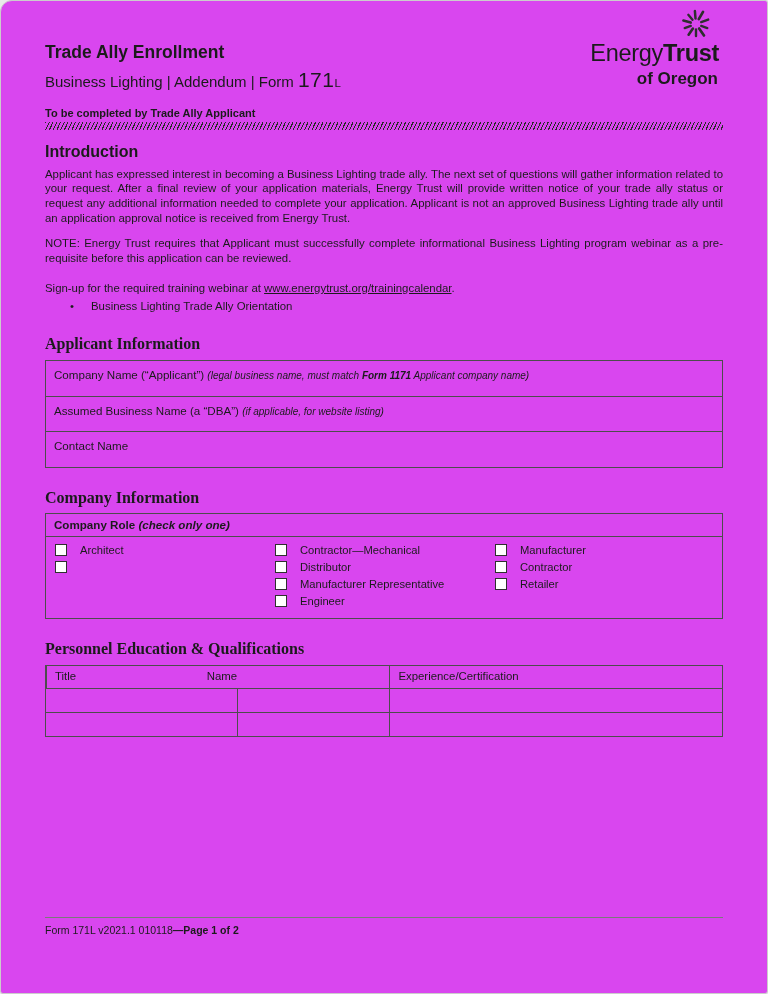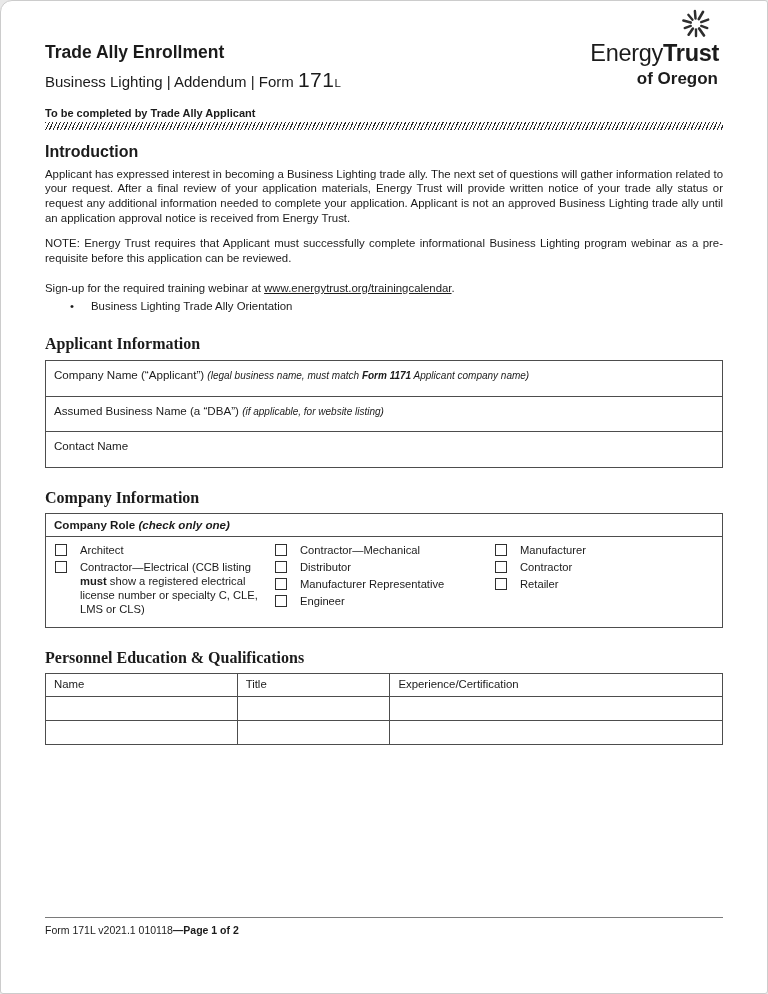--- a/index.html
+++ b/index.html
@@ -1,19 +1,19 @@
 <!DOCTYPE html>
 <html><head>
 <meta charset="utf-8">
 <style>
   html,body{margin:0;padding:0;background:#e9e9e9;}
   body{font-family:"Liberation Sans", sans-serif;color:#1b1b1b;}
   .page{
     position:relative;width:768px;height:994px;box-sizing:border-box;
-    background:#ffffff;border:1px solid #cccccc;border-radius:12px 3px 3px 3px;
+    background:#d946ef;border:1px solid #cccccc;border-radius:12px 3px 3px 3px;
     padding:0 44px;overflow:hidden;
   }
   
   .header{position:relative;padding-top:42px;}
   .title{font-size:17.5px;font-weight:bold;margin:0;line-height:1.1;}
   .subtitle{font-size:15px;margin-top:5px;line-height:1.2;}
   .form-num{font-size:21px;letter-spacing:.5px;}
   .form-suffix{font-size:11.5px;}
   .logo{position:absolute;top:6px;right:4px;width:160px;text-align:right;}
   .logo svg{display:block;margin:0 6px 0 auto;}
@@ -42,21 +42,21 @@
   .bt-cell{box-sizing:border-box;min-height:35px;padding:4px 8px 0;}
   .bt-cell.c1{width:52.1%;}
   .bt-cell.c2{width:47.9%;border-left:1px solid #4d4d4d;}
   .f-label{font-size:11.6px;}
   .f-note{font-size:10px;font-style:italic;}
   .f-note b{font-weight:bold;}
   
   .role-header{border-bottom:1px solid #4d4d4d;padding:4px 8px 5px;font-size:11.6px;font-weight:bold;}
   .role-note{font-style:italic;}
   .role-body{display:flex;padding:6px 8px 7px;}
-  .role-col{width:33.4%;box-sizing:border-box;padding-right:8px;}
+  .role-col{width:33.4%;box-sizing:border-box;padding-right:8px;text-align:right;}
   .chk-item{display:flex;margin-bottom:3px;font-size:11.2px;line-height:1.26;}
   .chk-box{width:10px;height:10px;border:1.2px solid #2f2f2f;flex:none;margin:1px 13px 0 1px;background:#fff;}
   .chk-lbl b{font-weight:bold;}
   
   .p-table{border:1.5px solid #4d4d4d;margin-top:6px;}
   .p-row{display:flex;border-top:1px solid #4d4d4d;}
   .p-row:first-child{border-top:none;}
   .p-cell{box-sizing:border-box;padding:4px 8px;font-size:11.4px;min-height:22px;}
   .p-row.data .p-cell{min-height:23px;}
   .p-c1{width:28.2%;}
@@ -128,21 +128,20 @@
   <div class="box-table">
     <div class="role-header"><span>Company Role </span><span class="role-note">(check only one)</span></div>
     <div class="role-body">
       <div class="role-col">
         <div class="chk-item">
           <span class="chk-box"></span>
           <span class="chk-lbl">Architect</span>
         </div>
         <div class="chk-item">
           <span class="chk-box"></span>
-          <span class="chk-lbl"><span>Contractor—Electrical (CCB listing </span><b>must</b><span> show a registered electrical license number or specialty C, CLE, LMS or CLS)</span></span>
         </div>
       </div>
       <div class="role-col">
         <div class="chk-item">
           <span class="chk-box"></span>
           <span class="chk-lbl">Contractor—Mechanical</span>
         </div>
         <div class="chk-item">
           <span class="chk-box"></span>
           <span class="chk-lbl">Distributor</span>
@@ -169,22 +168,22 @@
           <span class="chk-box"></span>
           <span class="chk-lbl">Retailer</span>
         </div>
       </div>
     </div>
   </div>
 
   <h2 class="h2 mt-sec">Personnel Education &amp; Qualifications</h2>
   <div class="p-table">
     <div class="p-row">
+      <div class="p-cell p-c2">Title</div>
       <div class="p-cell p-c1">Name</div>
-      <div class="p-cell p-c2">Title</div>
       <div class="p-cell p-c3">Experience/Certification</div>
     </div>
     <div class="p-row data">
       <div class="p-cell p-c1"></div>
       <div class="p-cell p-c2"></div>
       <div class="p-cell p-c3"></div>
     </div>
     <div class="p-row data">
       <div class="p-cell p-c1"></div>
       <div class="p-cell p-c2"></div>

